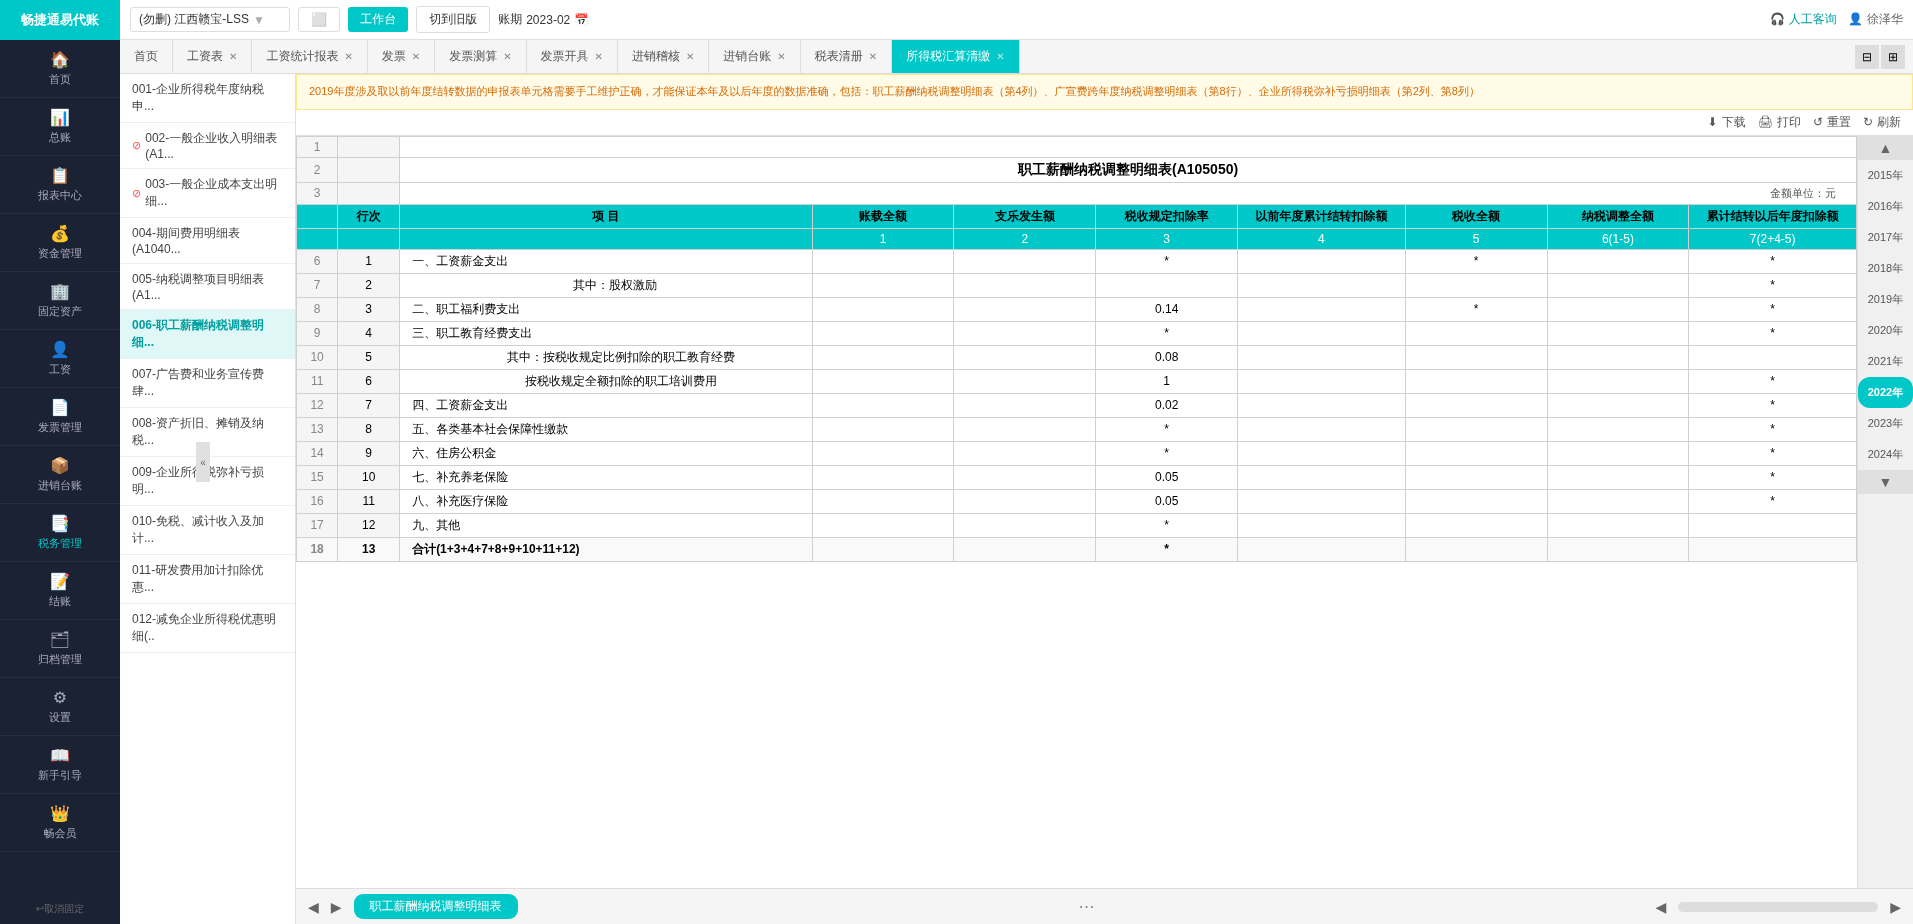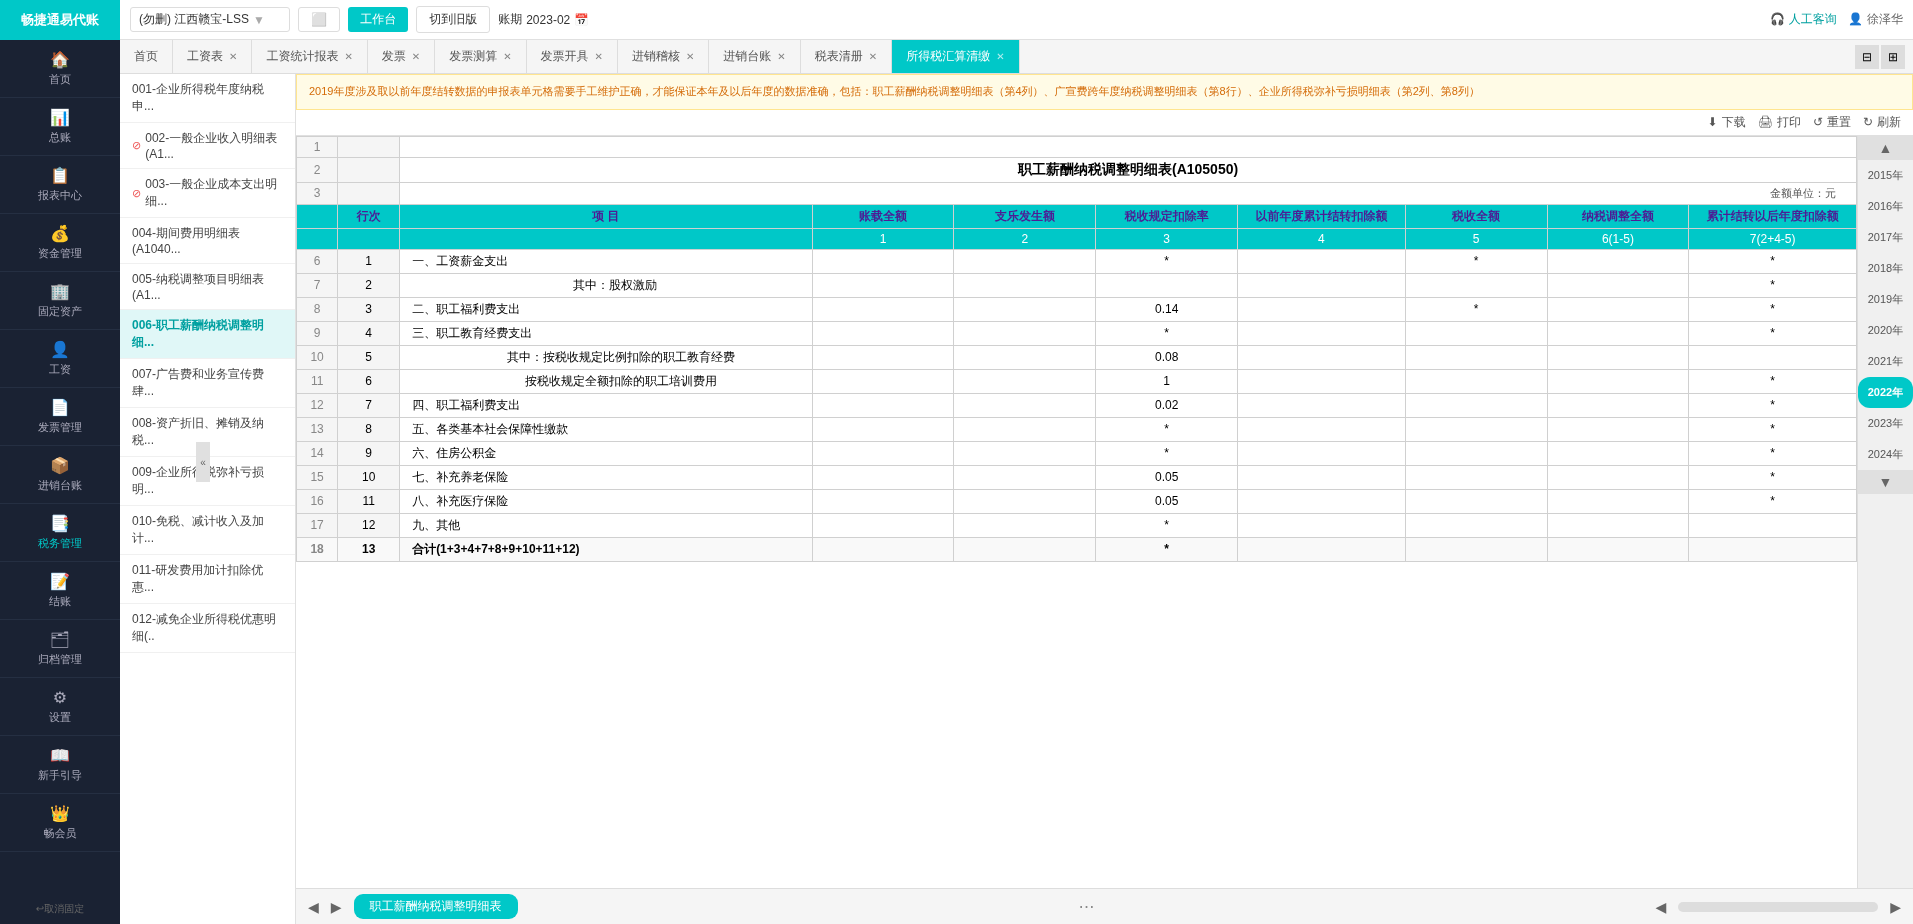--- a/index.html
+++ b/index.html
@@ -291,21 +291,21 @@
     .col-C { width: 110px; }
     .col-D { width: 110px; }
     .col-E { width: 110px; }
     .col-F { width: 130px; }
     .col-G { width: 110px; }
     .col-H { width: 110px; }
     .col-I { width: 130px; }
 
     .header-row th {
       background: #00c8c8;
-      color: #4c1d95;
+      color: #000000;
       text-align: center;
       font-weight: bold;
       padding: 5px 4px;
     }
     .header-row2 th {
       background: #00c8c8;
       color: white;
       text-align: center;
       font-weight: normal;
       padding: 4px;
@@ -704,21 +704,21 @@
               <td></td>
               <td style="text-align:center;">1</td>
               <td></td>
               <td></td>
               <td></td>
               <td style="text-align:center;">*</td>
             </tr>
             <tr class="data-row">
               <td class="col-row-num">12</td>
               <td style="text-align:center;">7</td>
-              <td class="text-left">四、职工福利费支出</td>
+              <td class="text-left">四、工资薪金支出</td>
               <td></td>
               <td></td>
               <td style="text-align:center;">0.02</td>
               <td></td>
               <td></td>
               <td></td>
               <td style="text-align:center;">*</td>
             </tr>
             <tr class="data-row">
               <td class="col-row-num">13</td>

